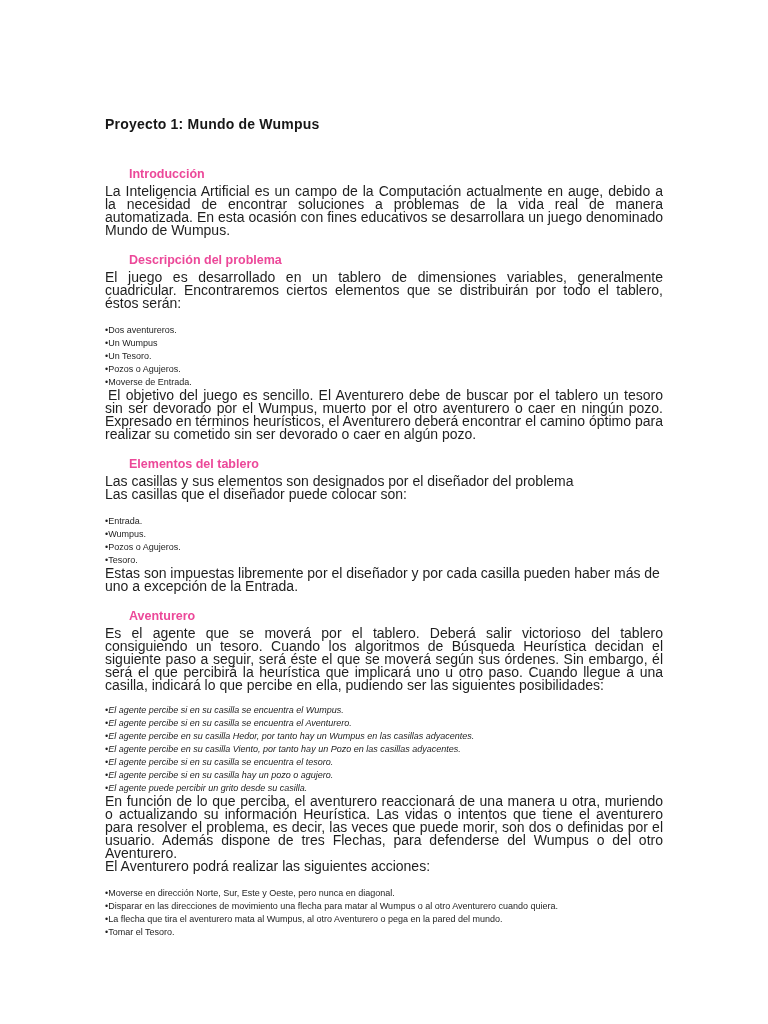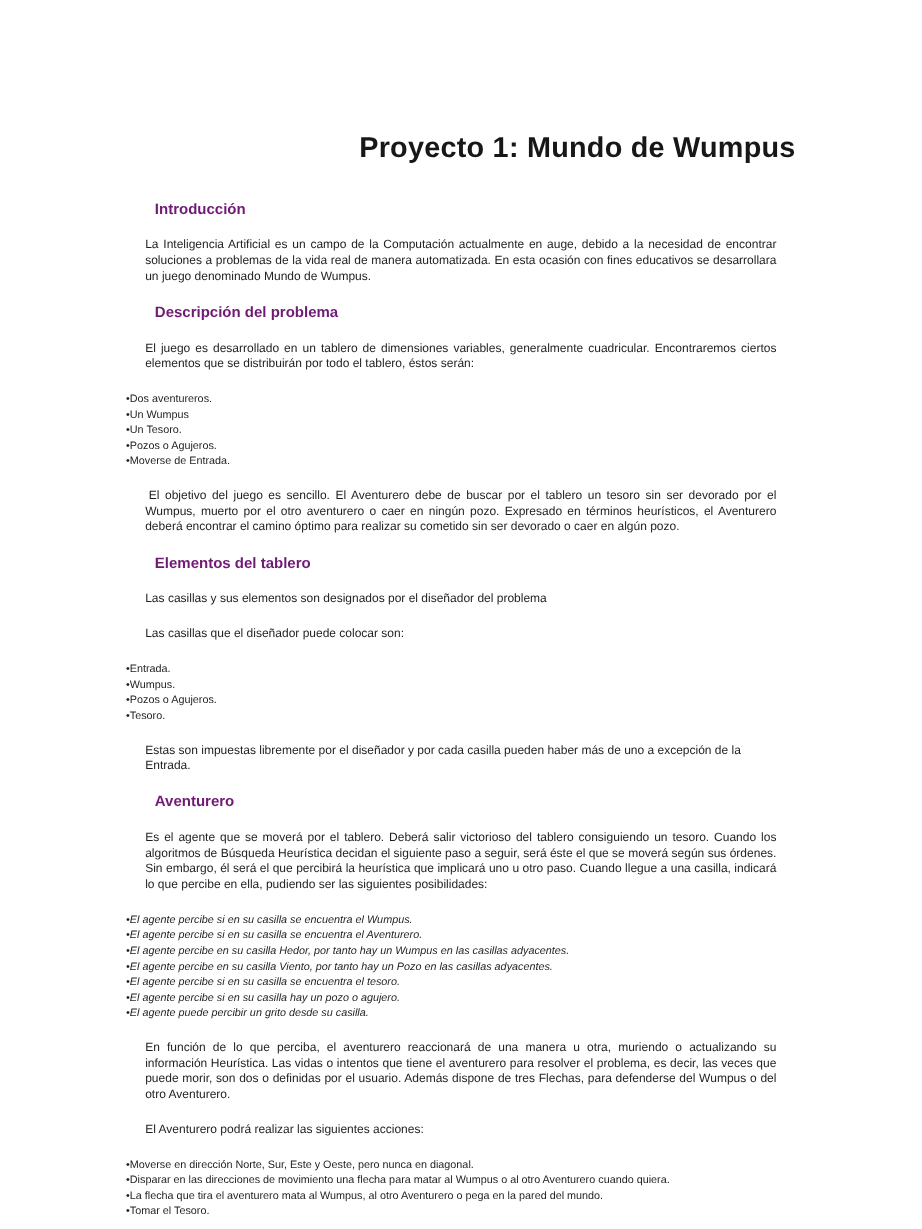--- a/index.html
+++ b/index.html
@@ -17,41 +17,41 @@
     -webkit-font-smoothing: antialiased;
   }
   .page {
     width: 768px;
     height: 1024px;
     background: #ffffff;
     padding: 112px 105px 0 105px;
   }
   .doc-title {
     margin: 0;
-    font-size: 24px;
+    font-size: 14px;
     font-weight: 600;
-    text-align: right;
+    text-align: left;
     color: #171717;
     letter-spacing: 0.2px;
     line-height: 24px;
   }
   h2.sec-heading {
     margin: 16px 0 3px 0;
     font-size: 12.5px;
     font-weight: 700;
-    color: #701a75;
+    color: #ec4899;
     line-height: 15px;
     padding-left: 24px;
   }
   h2.sec-heading.first {
     margin-top: 31px;
   }
   p.body-text {
-    margin: 16px;
-    font-size: 10px;
+    margin: 0;
+    font-size: 14px;
     line-height: 13px;
     text-align: justify;
     color: #1e1e1e;
   }
   p.left { text-align: left; }
   .blank-before { margin-top: 14px; }
   .gap-md-before { margin-top: 17px; }
   .gap-lg-before { margin-top: 22px; }
   .indent-1sp { text-indent: 3px; }
   ul.bullet-list {

